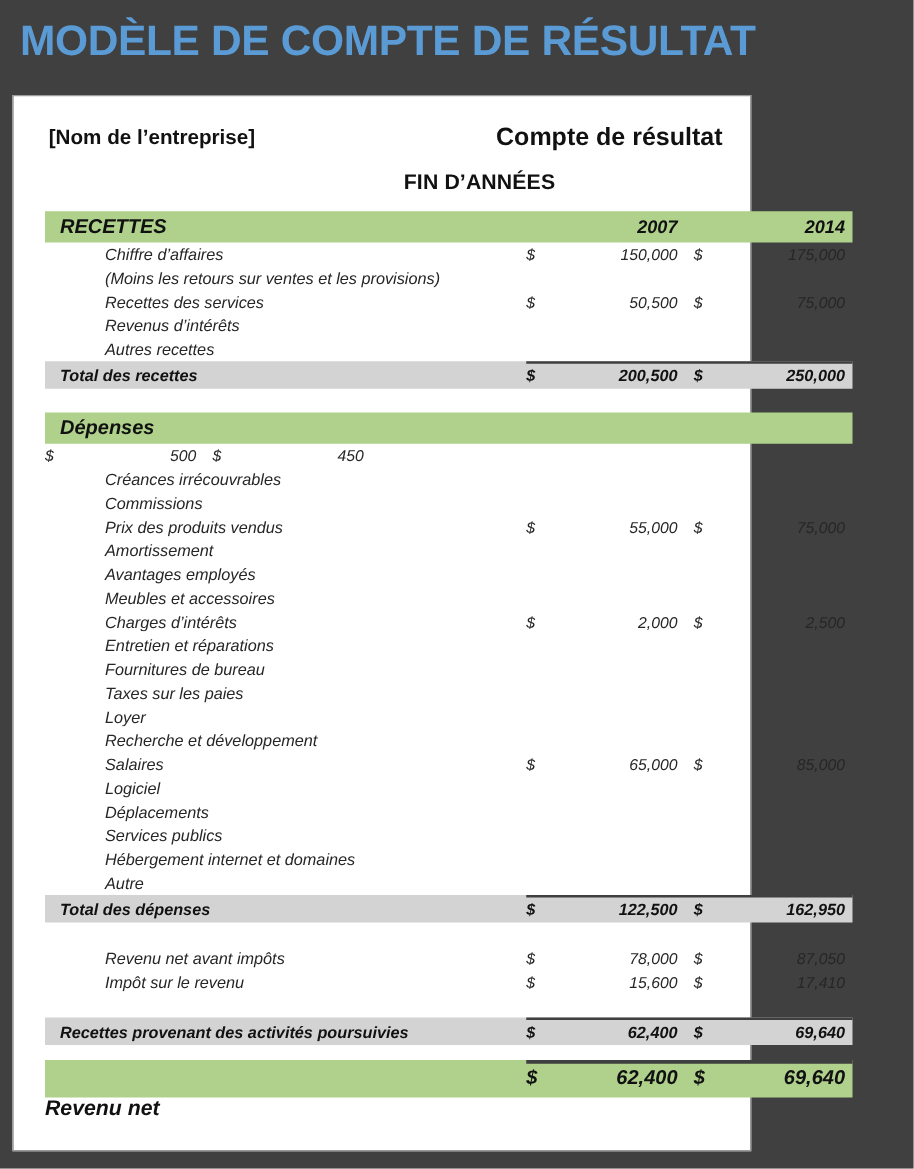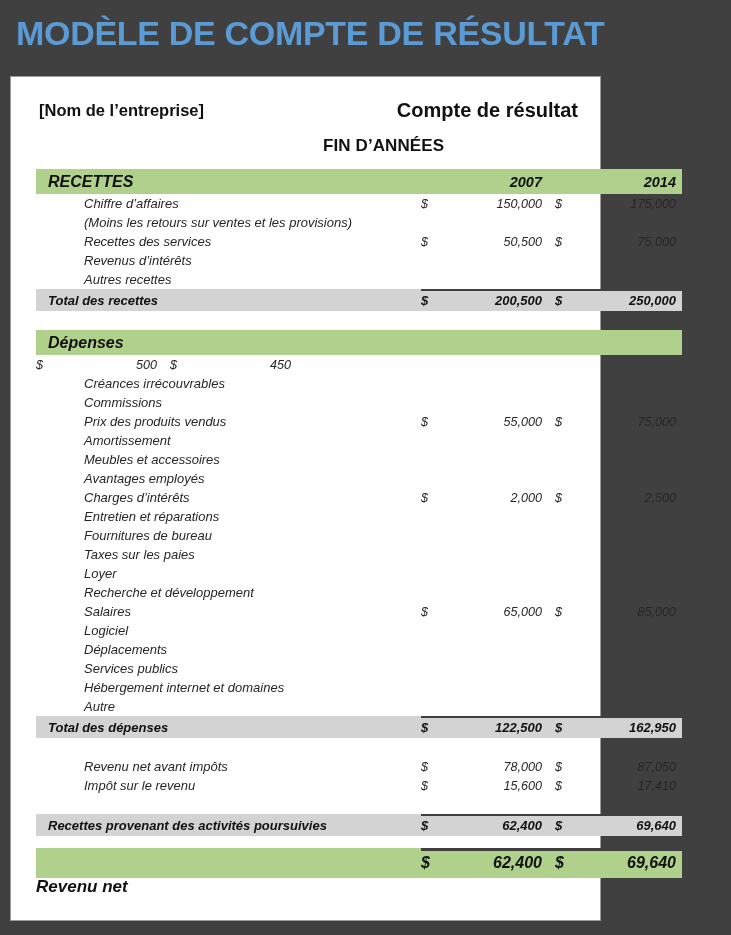--- a/index.html
+++ b/index.html
@@ -304,29 +304,29 @@
           </div>
           <div class="row">
             <div class="c-label indent">Amortissement</div>
             <div class="c-cur"></div>
             <div class="c-num"></div>
             <div class="c-gap"></div>
             <div class="c-cur"></div>
             <div class="c-num"></div>
           </div>
           <div class="row">
+            <div class="c-label indent">Avantages employés</div>
+            <div class="c-cur"></div>
+            <div class="c-num"></div>
+            <div class="c-gap"></div>
+            <div class="c-cur"></div>
+            <div class="c-num"></div>
+          </div>
+          <div class="row">
             <div class="c-label indent">Meubles et accessoires</div>
-            <div class="c-cur"></div>
-            <div class="c-num"></div>
-            <div class="c-gap"></div>
-            <div class="c-cur"></div>
-            <div class="c-num"></div>
-          </div>
-          <div class="row">
-            <div class="c-label indent">Avantages employés</div>
             <div class="c-cur"></div>
             <div class="c-num"></div>
             <div class="c-gap"></div>
             <div class="c-cur"></div>
             <div class="c-num"></div>
           </div>
           <div class="row">
             <div class="c-label indent">Charges d’intérêts</div>
             <div class="c-cur">$</div>
             <div class="c-num">2,000</div>

